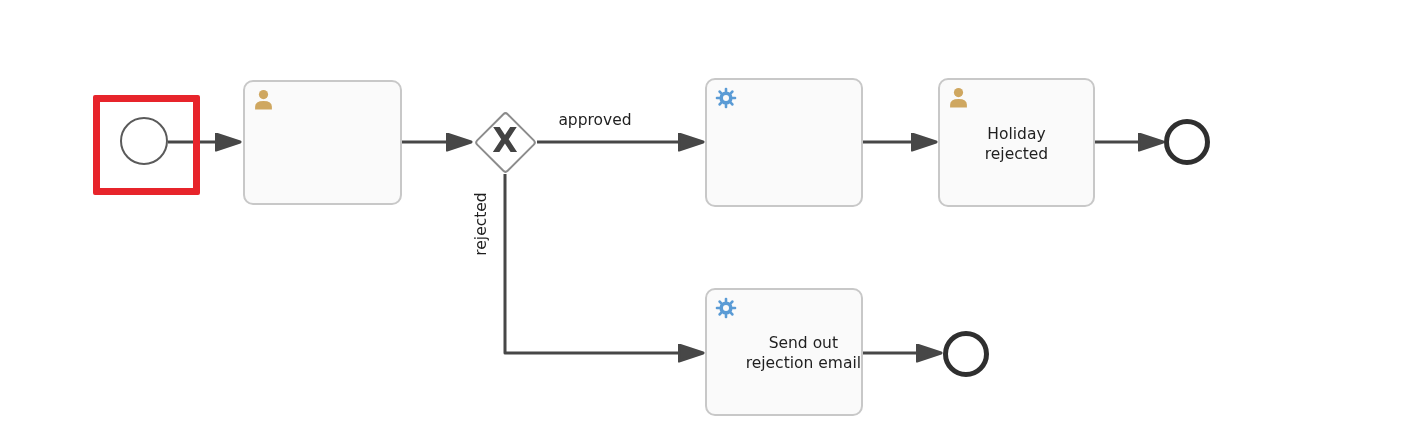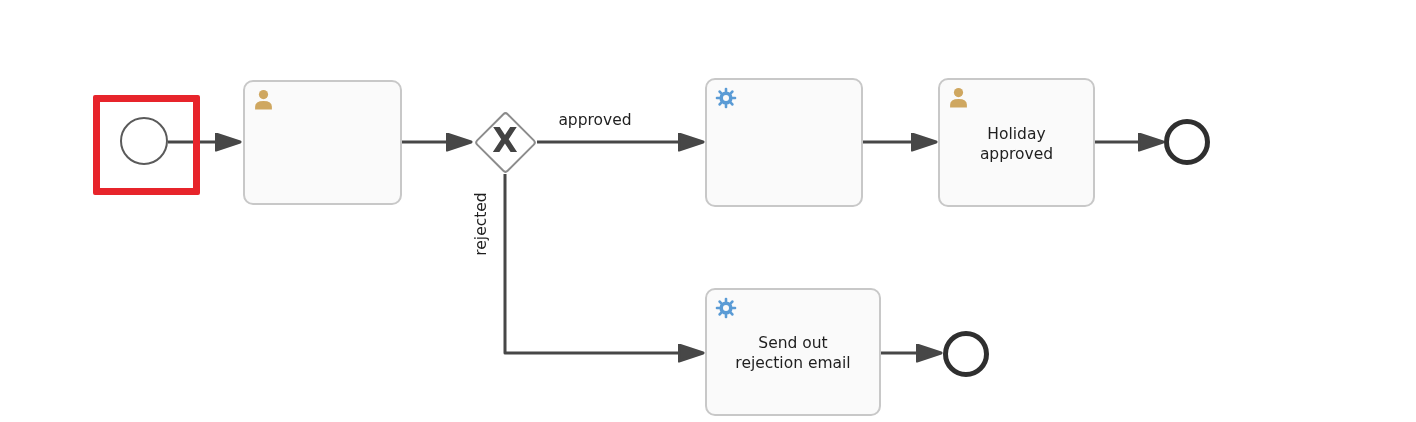--- a/index.html
+++ b/index.html
@@ -62,21 +62,21 @@
     background: var(--task-fill, #fafafa);
     border: 2px solid var(--task-border, #c8c8c8);
     border-radius: 10px;
     display: flex;
     align-items: center;
     justify-content: center;
   }
   .task-approve { left: 243px; top: 80px;  width: 159px; height: 125px; }
   .task-enter   { left: 705px; top: 78px;  width: 158px; height: 129px; }
   .task-holiday { left: 938px; top: 78px;  width: 157px; height: 129px; }
-  .task-reject  { left: 705px; top: 288px; width: 176px; height: 128px; }
+  .task-reject  { left: 705px; top: 288px; width: 158px; height: 128px; justify-content: flex-end; }
   .task-icon {
     position: absolute;
     top: 7px; left: 8px;
   }
   .user-icon  { color: var(--user-icon-color, #cfa760); }
   .gear-icon  { color: var(--gear-icon-color, #5a9bd5); }
   .task-label {
     font-size: 15.5px;
     line-height: 1.28;
     color: var(--label-text, #1f1f1f);
@@ -183,21 +183,21 @@
       <circle cx="12" cy="12" r="3.3" fill="var(--task-fill, #fafafa)"></circle>
     </svg>
   </div>
 
   <div class="task task-holiday">
     <svg class="task-icon user-icon" width="21" height="21" viewBox="0 0 20 20">
       <circle cx="10" cy="5.3" r="4.4" fill="currentColor"></circle>
       <path d="M2,19.5 L2,17 Q2,11.4 10,11.4 Q18,11.4 18,17 L18,19.5 Z" fill="currentColor"></path>
     </svg>
     <div class="task-label">Holiday
-approved</div>
+rejected</div>
   </div>
 
   <div class="event end end-approved"></div>
 
   <div class="task task-reject">
     <svg class="task-icon gear-icon" width="22" height="22" viewBox="0 0 24 24">
       <g fill="currentColor">
         <circle cx="12" cy="12" r="7.2"></circle>
         <rect x="10.6" y="0.8" width="2.8" height="5.2" rx="1.2"></rect>
         <rect x="10.6" y="0.8" width="2.8" height="5.2" rx="1.2" transform="rotate(45 12 12)"></rect>

